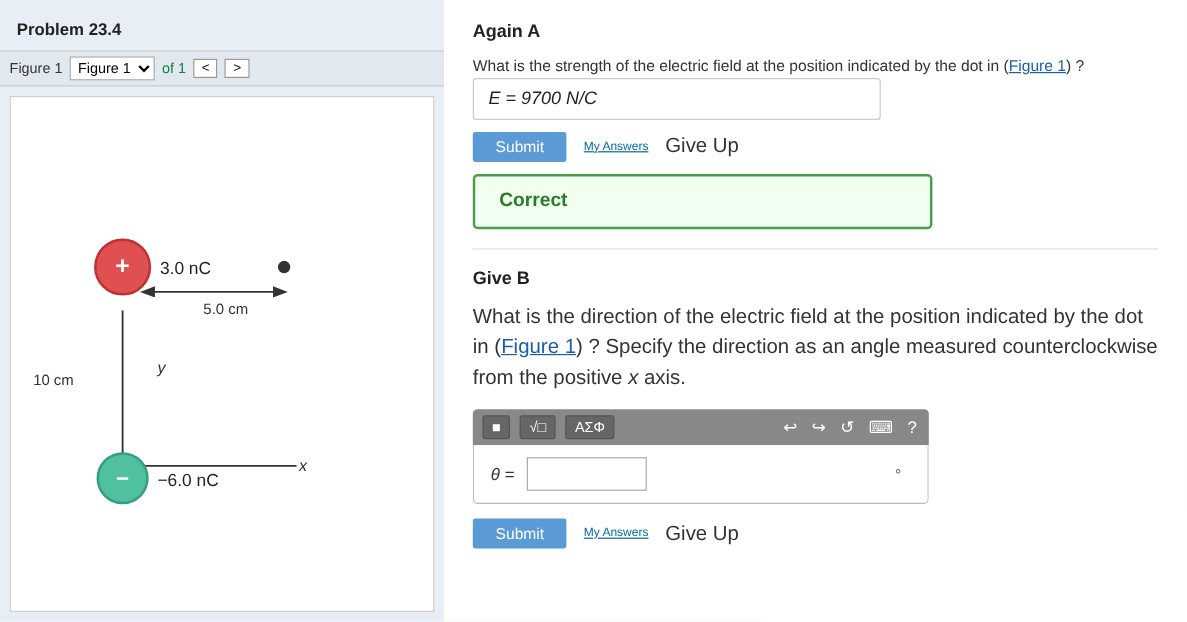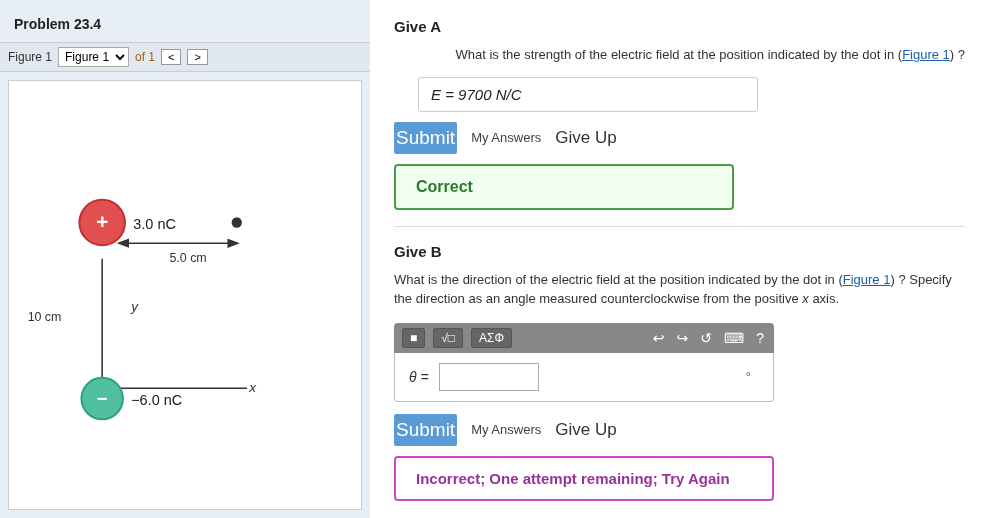--- a/index.html
+++ b/index.html
@@ -42,21 +42,21 @@
       color: #333;
     }
     .figure-select {
       font-size: 12px;
       border: 1px solid #aaa;
       background: white;
       padding: 1px 2px;
     }
     .of-label {
       font-size: 12px;
-      color: #a16207;
+      color: #15803d;
     }
     .nav-btn {
       font-size: 11px;
       border: 1px solid #999;
       background: white;
       padding: 1px 6px;
       cursor: pointer;
     }
     .figure-area {
       flex: 1;
@@ -84,83 +84,81 @@
 
     .part-title {
       font-size: 15px;
       font-weight: bold;
       margin-bottom: 10px;
       color: #222;
     }
     .question-text {
       font-size: 13px;
       color: #333;
-      margin-bottom: 12px;
       line-height: 1.5;
-      text-align: right;
     }
     .question-text a {
       color: #1a5fa8;
       text-decoration: underline;
     }
     .answer-box {
       border: 1px solid #ccc;
       border-radius: 3px;
       padding: 8px 12px;
       font-size: 15px;
       color: #222;
       background: white;
       margin-bottom: 10px;
       width: 340px;
       font-style: italic;
-      margin-left: 24px;
     }
     .btn-row {
       display: flex;
       align-items: center;
       gap: 14px;
       margin-bottom: 10px;
     }
     .submit-btn {
       background: #5b9bd5;
       color: white;
       border: none;
-      padding: 5px 2px;
-      font-size: 19px;
+      padding: 5px 19px;
+      font-size: 13px;
       cursor: pointer;
       border-radius: 2px;
     }
     .my-answers-link {
-      color: #404040;
-      font-size: 13px;
+      color: #0369a1;
+      text-decoration: underline;
+      font-size: 10px;
       cursor: pointer;
     }
     .give-up-link {
       color: #333;
       font-size: 17px;
       cursor: pointer;
     }
     .correct-box {
       border: 2px solid #4a9e4a;
       border-radius: 4px;
       background: #f0fff0;
       padding: 12px 20px;
       font-size: 16px;
       font-weight: bold;
       color: #2a7a2a;
       margin-bottom: 10px;
-      width: 340px;
+      width: 383px;
     }
     .divider {
       border: none;
       border-top: 1px solid #ddd;
       margin: 16px 0;
     }
     .part-b-question {
-      font-size: 13px;
+      font-size: 17px;
       color: #333;
       margin-bottom: 14px;
       line-height: 1.5;
     }
     .part-b-question a {
       color: #1a5fa8;
       text-decoration: underline;
     }
     .math-toolbar {
       background: #888;
@@ -283,21 +281,21 @@
           </marker>
         </defs>
       </svg>
     </div>
   </div>
 </div>
 
 <div class="right-panel">
 
   <div>
-    <div class="part-title">Give A</div>
+    <div class="part-title">Again A</div>
     <div class="question-text">
       What is the strength of the electric field at the position indicated by the dot in (<a>Figure 1</a>) ?
     </div>
     <div class="answer-box">E =  9700  N/C</div>
     <div class="btn-row">
       <button class="submit-btn">Submit</button>
       <a class="my-answers-link">My Answers</a>
       <span class="give-up-link">Give Up</span>
     </div>
     <div class="correct-box">Correct</div>
@@ -325,15 +323,14 @@
     <div class="math-input-row">
       <span class="theta-label">θ =</span>
       <input class="theta-input" type="text" value="" style="">
       <span class="degree-symbol">°</span>
     </div>
     <div class="btn-row">
       <button class="submit-btn">Submit</button>
       <a class="my-answers-link">My Answers</a>
       <span class="give-up-link">Give Up</span>
     </div>
-    <div class="incorrect-box">Incorrect; One attempt remaining; Try Again</div>
   </div>
 </div>
 
 </body></html>

